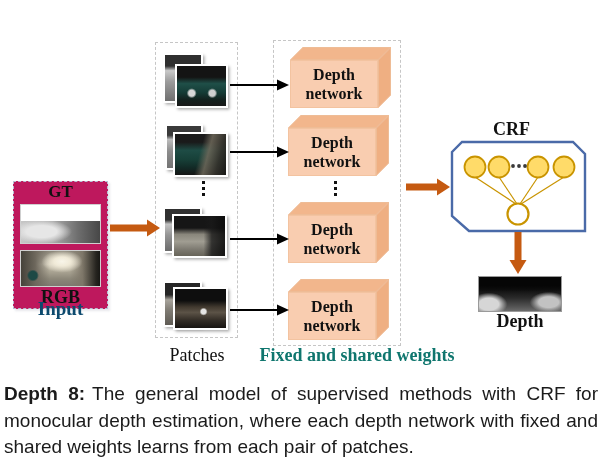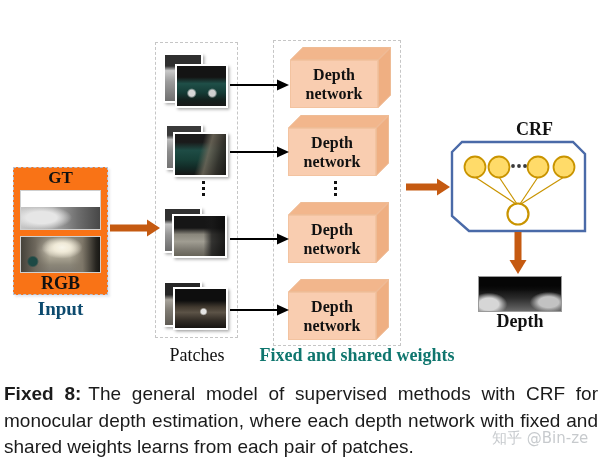--- a/index.html
+++ b/index.html
@@ -3,21 +3,21 @@
 <meta charset="utf-8">
 <style>
   html,body{margin:0;padding:0;background:#fff;}
   *{box-sizing:border-box;}
   .page{position:relative;width:600px;height:468px;background:#ffffff;overflow:hidden;
         font-family:"Liberation Serif","DejaVu Serif",serif;}
 
   .abs{position:absolute;}
 
   
-  .input-box{left:13px;top:167px;width:95px;height:128px;background:#f97316;
+  .input-box{left:13px;top:181px;width:95px;height:128px;background:#be185d;
              border:1px dashed #b7c2d4;box-shadow:2px 2px 2px rgba(120,130,150,.18);}
   .gt-label{left:0;top:0;width:93px;text-align:center;font-weight:bold;font-size:17px;color:#111;}
   .img{border:1px solid #cfcfcf;}
   .img-gt{left:6px;top:22px;width:81px;height:40px;background:
      linear-gradient(180deg,#ffffff 0%,#ffffff 42%,rgba(255,255,255,0) 42%),
      radial-gradient(ellipse 55% 45% at 26% 70%,#e6e6e6 0%,#e6e6e6 35%,rgba(230,230,230,0) 70%),
      linear-gradient(90deg,#c6c6c6 0%,#ababab 40%,#6e6e6e 72%,#474747 100%);}
   .img-rgb{left:6px;top:68px;width:81px;height:37px;background:
      radial-gradient(ellipse 26% 32% at 52% 30%,#f8f5e9 0%,#f0ead8 40%,rgba(240,234,216,0) 100%),
      radial-gradient(circle 6px at 15% 70%,#1d4945 0%,#1d4945 70%,rgba(0,0,0,0) 100%),
@@ -65,21 +65,21 @@
                    transform:skewX(-45deg);transform-origin:0 100%;border:1px solid #eebc96;}
   .box3d .face-side{position:absolute;left:88px;top:13px;width:13px;height:48px;background:#EFAF82;
                     transform:skewY(-45deg);transform-origin:0 0;border:1px solid #eebc96;}
   .box3d .face-front{position:absolute;left:0;top:13px;width:88px;height:48px;background:#F9CDB0;
                      border:1px solid #f3c3a0;display:flex;flex-direction:column;align-items:center;
                      justify-content:center;font-weight:bold;font-size:16px;line-height:19px;color:#111;}
   .nb1{left:290px;top:47px;} .nb2{left:288px;top:115px;} .nb3{left:288px;top:202px;} .nb4{left:288px;top:279px;}
   .networks-label{left:252px;top:345px;width:210px;text-align:center;font-weight:bold;font-size:18px;color:#0f766e;}
 
   
-  .crf-label{left:493px;top:119px;width:60px;text-align:right;font-weight:bold;font-size:18px;color:#111;}
+  .crf-label{left:493px;top:119px;width:60px;text-align:left;font-weight:bold;font-size:18px;color:#111;}
 
   
   .img-depth-out{left:478px;top:276px;width:84px;height:36px;border:1px solid #9a9a9a;background:
      linear-gradient(180deg,#060606 0,#060606 26%,rgba(0,0,0,0) 42%),
      radial-gradient(ellipse 30% 45% at 12% 80%,#d6d6d6 0,#d6d6d6 40%,rgba(0,0,0,0) 75%),
      radial-gradient(ellipse 32% 42% at 85% 74%,#c2c2c2 0,#c2c2c2 38%,rgba(0,0,0,0) 72%),
      linear-gradient(180deg,#101010 0,#101010 38%,#2b2b2b 62%,#555 88%,#6b6b6b 100%);}
   .depth-label{left:478px;top:311px;width:84px;text-align:center;font-weight:bold;font-size:18px;color:#111;}
 
   
@@ -217,18 +217,17 @@
 
     <circle cx="518" cy="214" r="10.5" fill="#ffffff" stroke="#C99400" stroke-width="2.2"></circle>
 
     <g fill="#C55A11">
       <rect x="514.5" y="232" width="7" height="28"></rect>
       <polygon points="509.5,260 526.5,260 518,274"></polygon>
     </g>
   </svg>
 
   <div class="abs caption">
-    <b>Fixed 8:</b><span>The general model of supervised methods with CRF for monocular depth estimation, where each depth network with fixed and shared weights learns from each pair of patches.</span>
-  </div>
-
-  <div class="abs watermark">知乎 @Bin-ze</div>
+    <b>Depth 8:</b><span>The general model of supervised methods with CRF for monocular depth estimation, where each depth network with fixed and shared weights learns from each pair of patches.</span>
+  </div>
+
 
 </div>
 
 </body></html>

